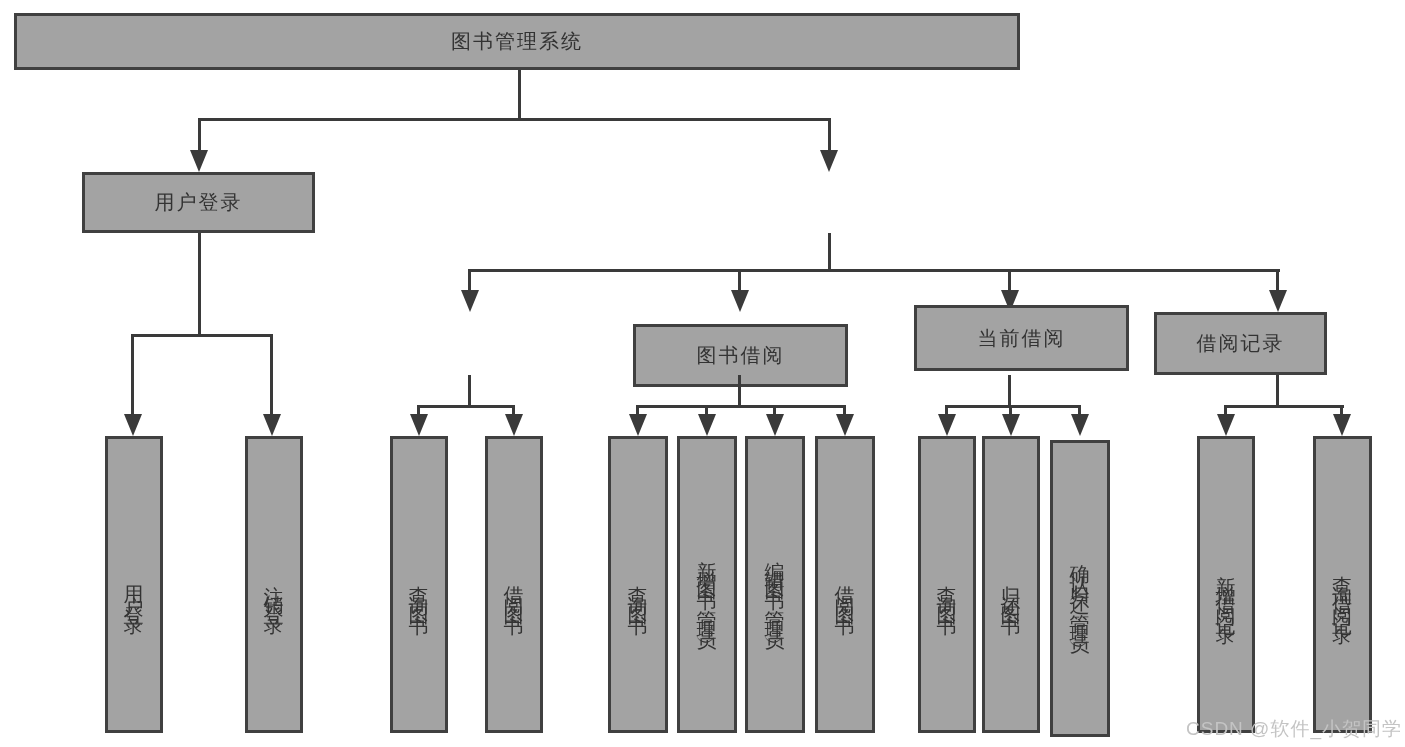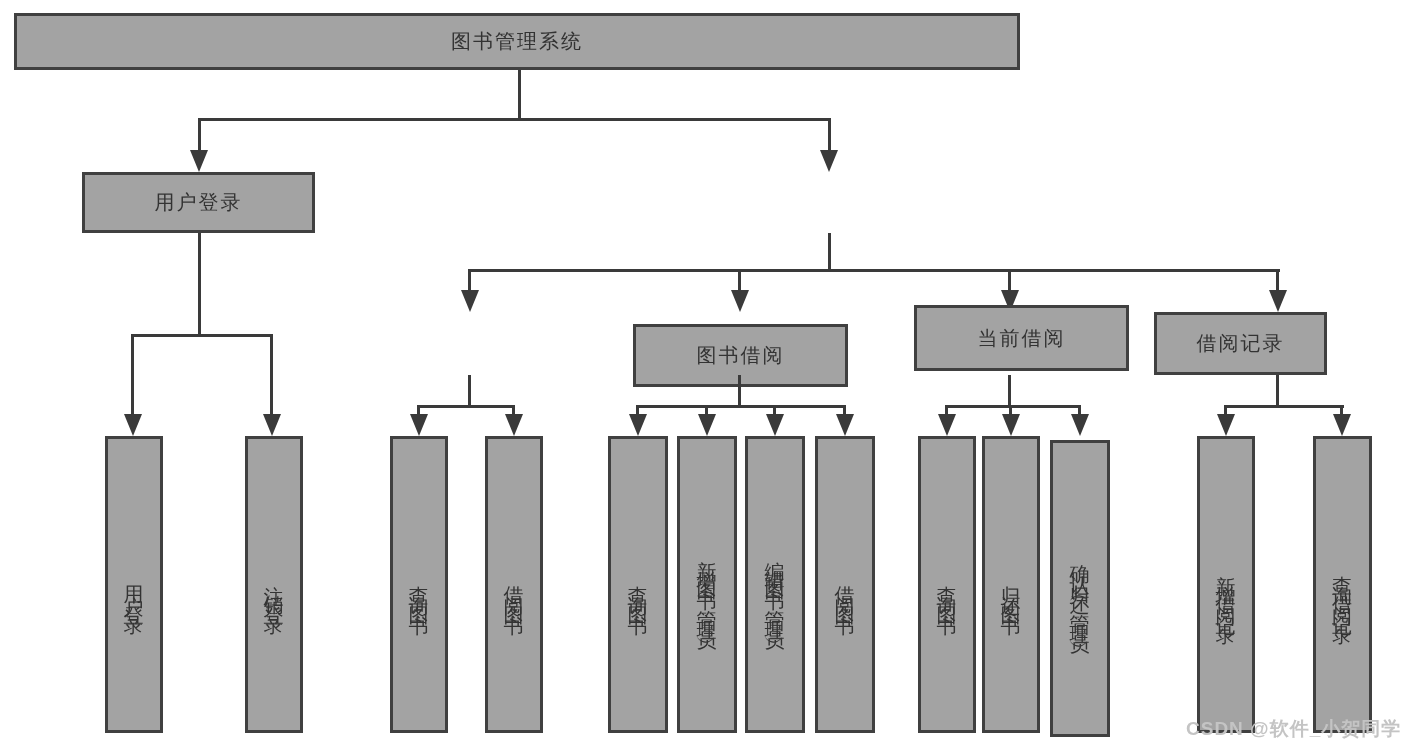--- a/index.html
+++ b/index.html
@@ -55,21 +55,20 @@
     border-top: 22px solid #3a3a3a;
   }
   #watermark {
     position: absolute;
     left: 1186px;
     top: 716px;
     font-size: 19px;
     color: #c4c4c4;
     letter-spacing: 1px;
     white-space: nowrap;
-    font-weight: bold;
   }
 </style>
 </head>
 <body>
 
 <div id="stage">
 
   <div class="box" style="left:14px; top:13px; width:1006px; height:57px;">图书管理系统</div>
 
   <div class="vline" style="left:518px; top:70px; height:50px;"></div>

